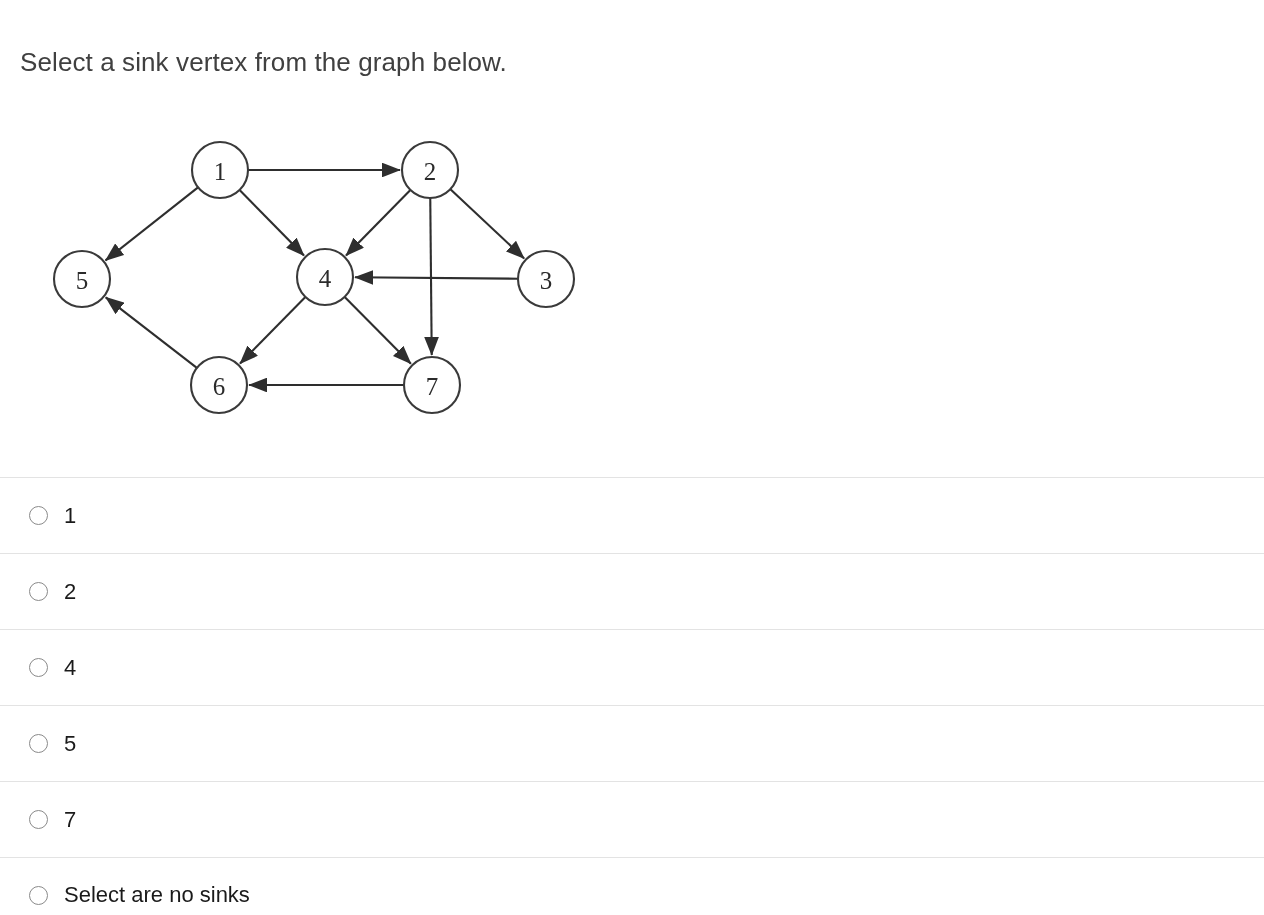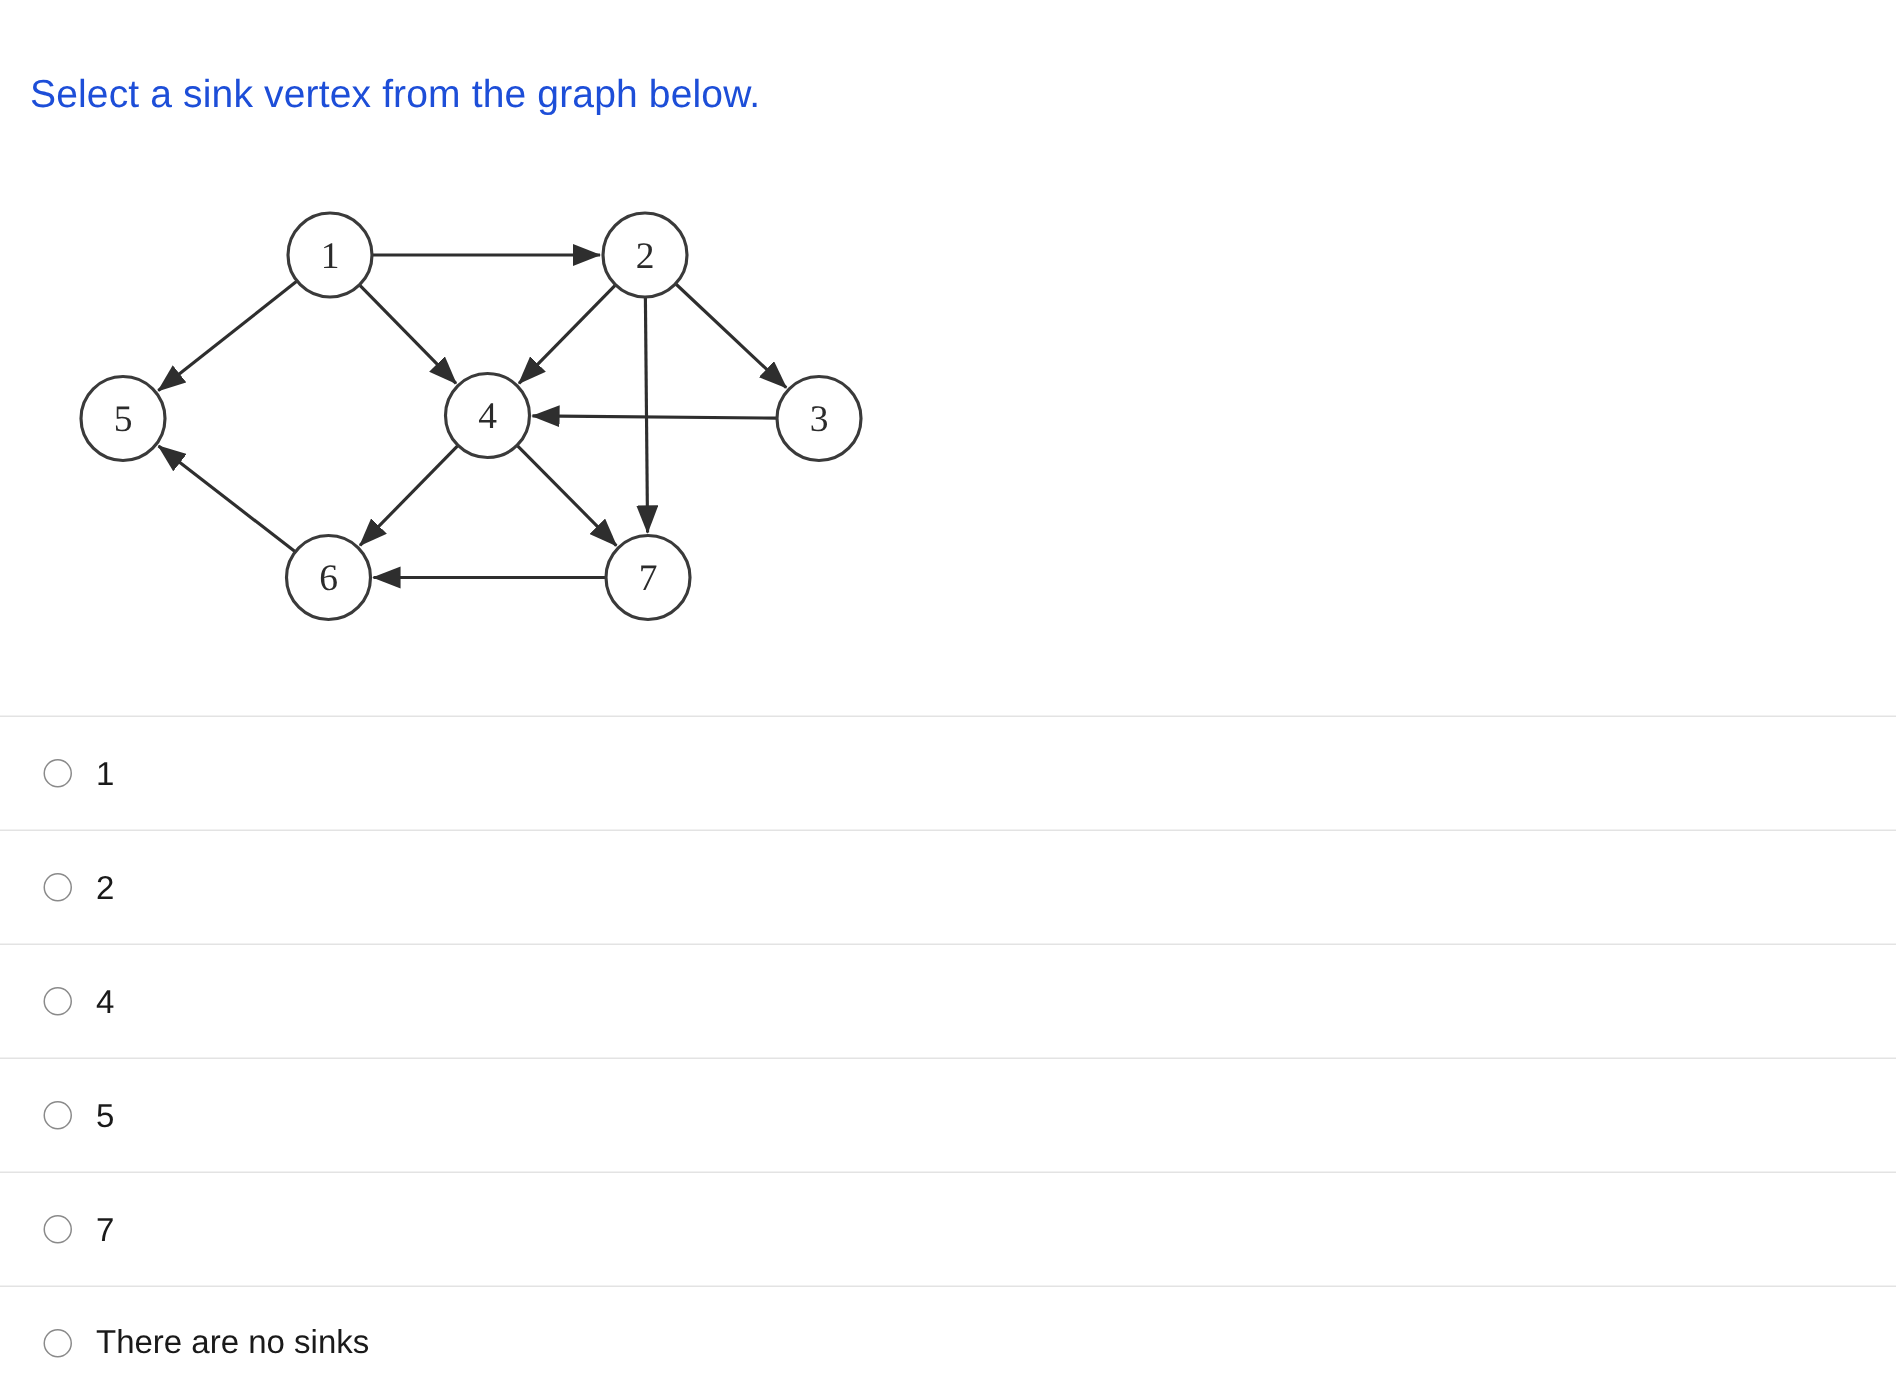--- a/index.html
+++ b/index.html
@@ -18,21 +18,21 @@
   }
 
   
   #question-prompt {
     position: absolute;
     left: 20px;
     top: 46px;
     font-size: 26px;
     line-height: 1.25;
     font-weight: 400;
-    color: #1d4ed8;
+    color: #404040;
     letter-spacing: 0.1px;
     white-space: nowrap;
   }
 
   
   #graph-figure {
     position: absolute;
     left: 0px;
     top: 120px;
     width: 640px;
@@ -173,15 +173,15 @@
     <div class="option-row">
       <span class="option-radio"></span>
       <span class="option-label">5</span>
     </div>
     <div class="option-row">
       <span class="option-radio"></span>
       <span class="option-label">7</span>
     </div>
     <div class="option-row">
       <span class="option-radio"></span>
-      <span class="option-label">There are no sinks</span>
+      <span class="option-label">Select are no sinks</span>
     </div>
   </div>
 
 </body></html>

